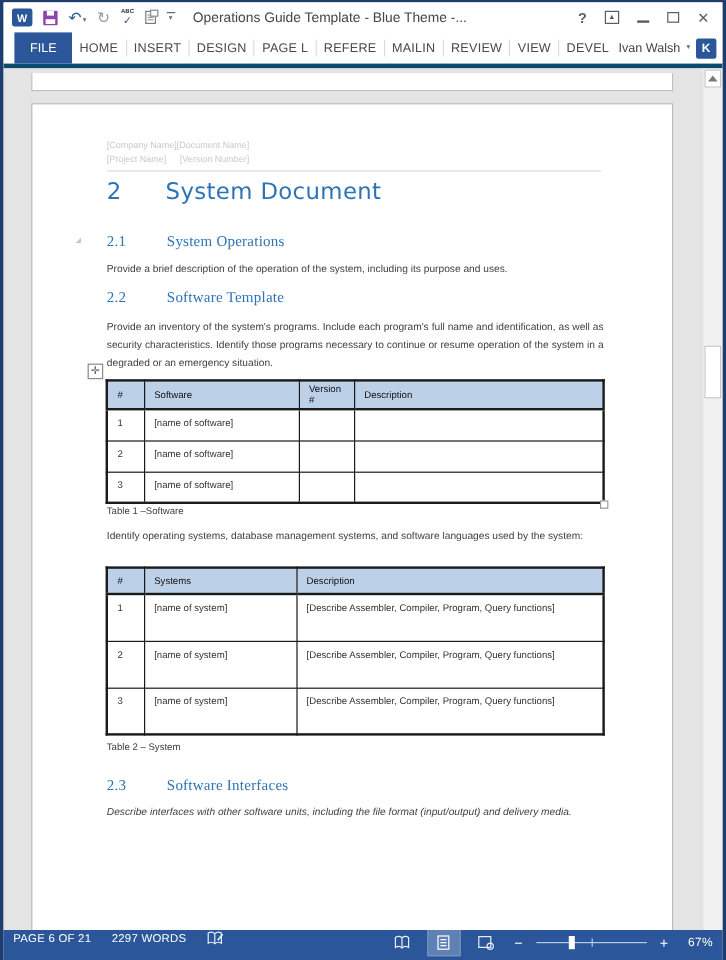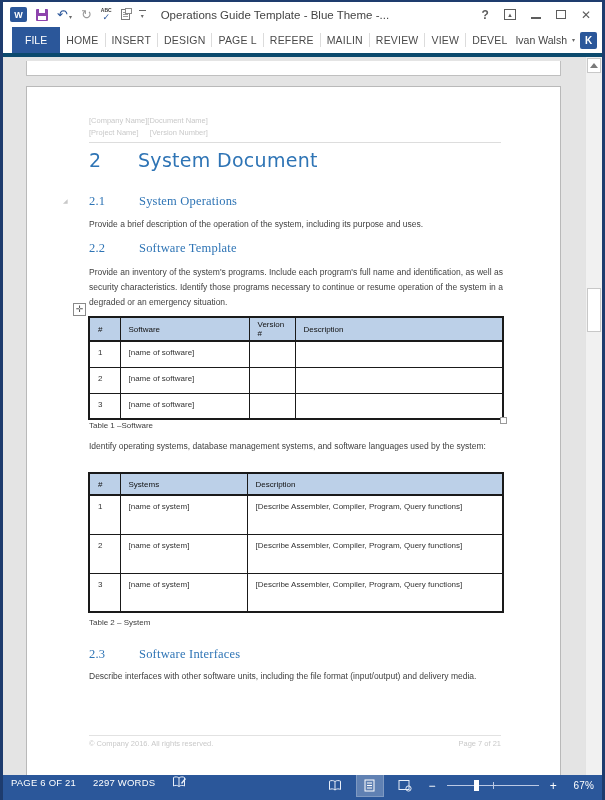--- a/index.html
+++ b/index.html
@@ -64,21 +64,21 @@
 
   .h1 { position:absolute; left:62px; top:62px; display:flex; color:#2E74B5;
     font-family:"DejaVu Sans", sans-serif; font-size:19px; letter-spacing:.3px; }
   .h1 .num { width:49px; }
   .h2 { position:absolute; left:62px; display:flex; color:#2E74B5;
     font-family:Liberation Serif, serif; font-size:12.5px; letter-spacing:.2px; }
   .h2 .num { width:50px; }
   .h2-21 { top:107px; } .h2-22 { top:154px; } .h2-23 { top:560px; }
 
   .bodytext { position:absolute; left:62px; width:414px; font-size:8.5px; color:#3f3f3f; line-height:15px; }
-  .p1 { top:130px; } .p2 { top:178px; text-align:justify; } .p3 { top:352px; } .p4 { top:582px; }
+  .p1 { top:130px; } .p2 { top:178px; text-align:justify; } .p3 { top:352px; } .p4 { top:582px;font-style:italic; }
 
   .collapse-mark { position:absolute; left:36px; top:111px; font-size:6px; color:#c8c8c8; line-height:6px; }
   .move-handle { position:absolute; left:46px; top:216px; width:13px; height:13px; background:#fff;
     border:1px solid #8a8a8a; display:grid; place-items:center; font-size:9px; color:#5a5a5a; line-height:9px; }
   .resize-handle { position:absolute; left:473px; top:330px; width:7px; height:7px; background:#fff; border:1px solid #9a9a9a; }
 
   table { border-collapse:collapse; table-layout:fixed; width:414px; font-size:8px; color:#333;
     border:2px solid #1a1a1a; }
   .twrap1 { position:absolute; left:61px; top:229px; }
   .twrap2 { position:absolute; left:61px; top:385px; }
@@ -284,24 +284,20 @@
           </table>
       </div>
       <div class="caption cap2">Table 2 – System</div>
 
       <div class="h2 h2-23">
         <span class="num">2.3</span>
         <span>Software Interfaces</span>
       </div>
       <div class="bodytext p4">Describe interfaces with other software units, including the file format (input/output) and delivery media.</div>
 
-      <div class="pf">
-        <span>© Company 2016. All rights reserved.</span>
-        <span>Page 7 of 21</span>
-      </div>
     </div>
 
     <div class="vscroll">
       <div class="vs-btn">
           <span class="vs-up"></span>
         </div>
       <div class="vs-thumb"></div>
     </div>
   </div>
 

